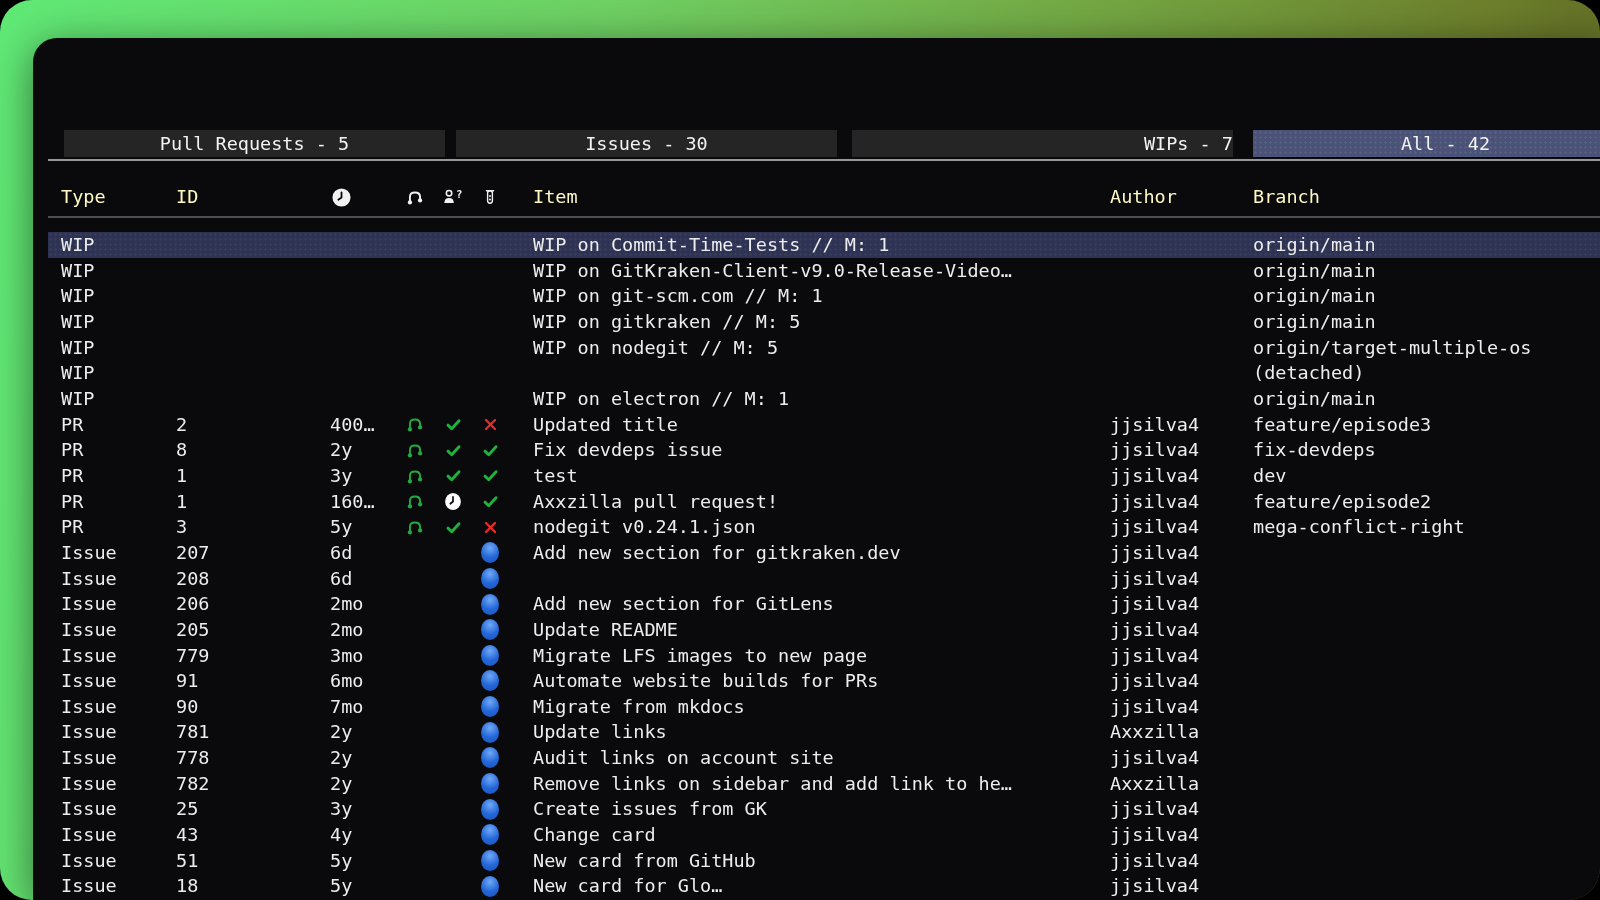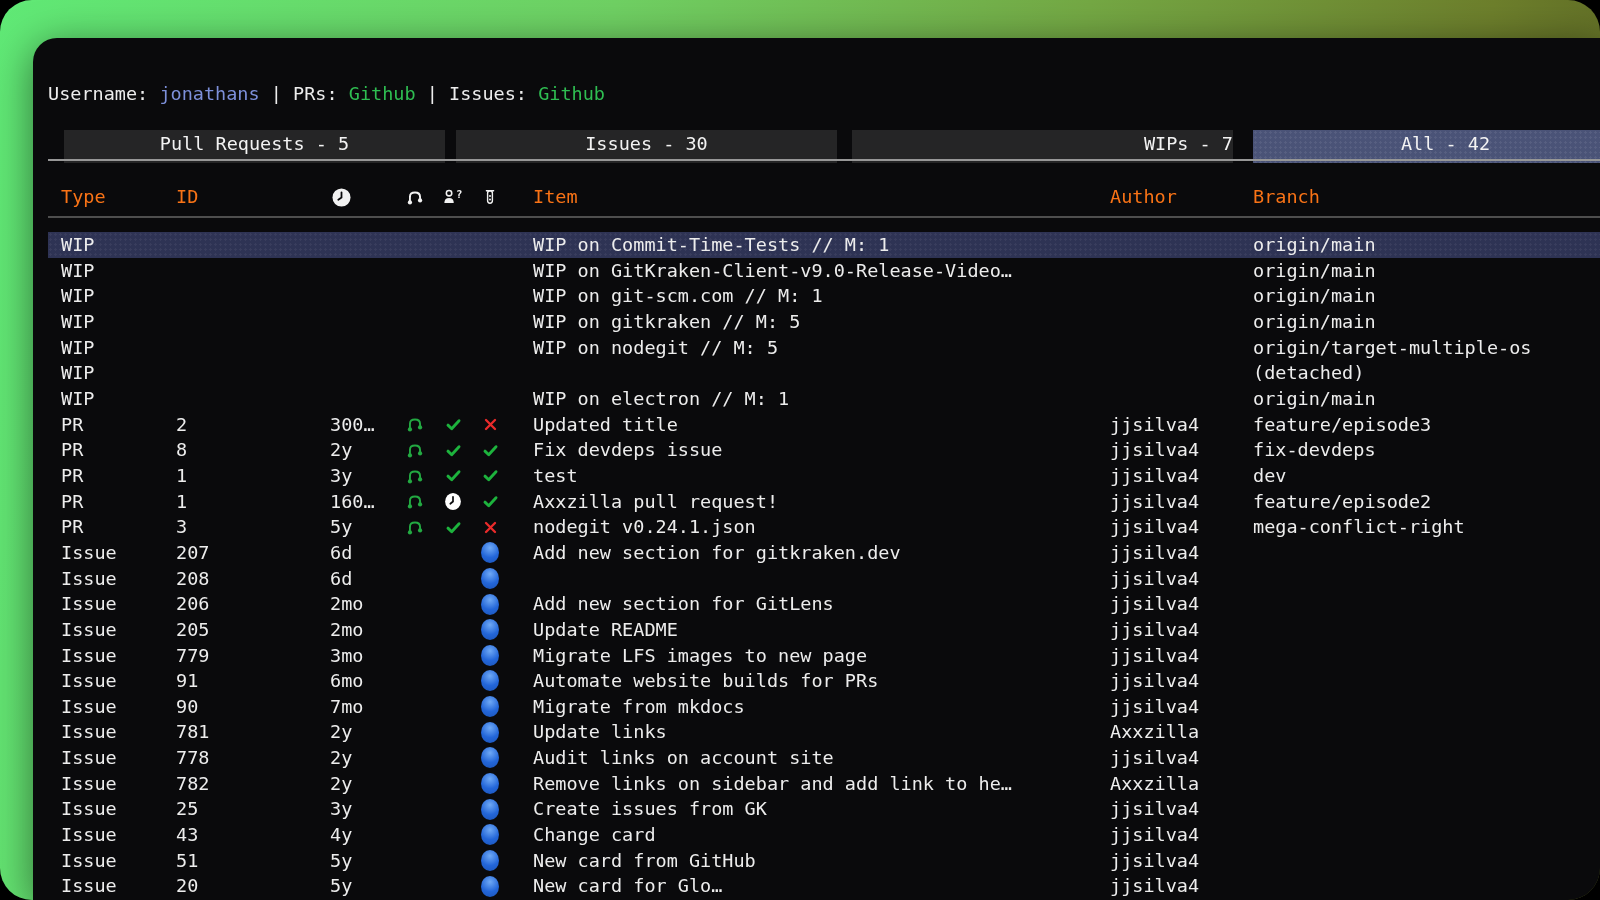--- a/index.html
+++ b/index.html
@@ -5,27 +5,27 @@
   html,body{margin:0;padding:0;width:1600px;height:900px;background:#000;overflow:hidden;}
   *{box-sizing:border-box;}
   .canvas{position:absolute;inset:0;border-radius:32px;overflow:hidden;
     background:linear-gradient(100deg,#60e976 0%,#6fd063 35%,#74a844 62%,#6d7f2c 85%,#565e20 100%);}
   .window{position:absolute;left:33px;top:38px;right:0;bottom:0;background:#0a0a0c;
     border-top-left-radius:24px;overflow:hidden;box-shadow:0 8px 40px rgba(0,0,0,.5);
     font-family:"DejaVu Sans Mono",monospace;font-size:18.5px;color:#ededed;}
   .hdrline{position:absolute;left:15px;top:44px;height:24px;line-height:24px;white-space:pre;}
   .hdrline .w{color:#ededed;} .hdrline .b{color:var(--blue);} .hdrline .g{color:var(--green);}
   .tabbar{position:absolute;left:0;top:92px;height:27px;right:0;}
-  .tab{position:absolute;top:0;height:33px;width:381px;background:#252526;color:#f3f3f3;
+  .tab{position:absolute;top:0;height:27px;width:381px;background:#252526;color:#f3f3f3;
     text-align:center;line-height:27px;cursor:default;}
   .tab.active{background:var(--tab-active);
     background-image:radial-gradient(rgba(255,255,255,.07) 1px,transparent 1.4px);background-size:5px 5px;}
   .sep1{position:absolute;left:15px;right:0;top:121px;height:2px;background:#979797;}
   .sep2{position:absolute;left:15px;right:0;top:178px;height:2px;background:#4e4e4e;}
-  .colhdr{position:absolute;left:0;right:0;top:144px;height:30px;line-height:30px;color:#f97316;}
+  .colhdr{position:absolute;left:0;right:0;top:144px;height:30px;line-height:30px;color:#fef9c3;}
   .c{position:absolute;top:0;white-space:pre;}
   .col-type{left:28px;} .col-id{left:143px;} .col-age{left:297px;}
   .icell{width:22px;height:100%;display:flex;align-items:center;justify-content:center;}
   .col-merge{left:371px;} .col-review{left:409px;} .col-ci{left:446px;}
   .col-item{left:500px;} .col-author{left:1077px;} .col-branch{left:1220px;}
   .rows{position:absolute;left:0;right:0;top:194px;bottom:0;overflow:hidden;}
   .row{position:relative;height:25.66px;line-height:25.66px;border-radius:8px;}
   .row .c{height:25.66px;line-height:25.66px;z-index:1;}
   .row .hl{display:none;}
   .row.selected .hl{display:block;position:absolute;left:15px;right:0;top:0;bottom:0;z-index:0;
@@ -34,21 +34,20 @@
   .dot{width:18px;height:21px;border-radius:50%;
     background:radial-gradient(circle at 50% 28%,#6fa9f5 0%,var(--issue-blue) 55%,#1b54b8 100%);}
   svg{display:block;}
 </style>
 </head>
 <body>
 
 <div class="canvas">
   <div class="window">
 
-    <div class="hdrline"><span class="w">Username: </span><span class="b">jonathans</span><span class="w"> | </span><span class="w">PRs: </span><span class="g">Github</span><span class="w"> | </span><span class="w">Issues: </span><span class="g">Github</span></div>
 
     <div class="tabbar">
         <div class="tab" style="left: 31px;">Pull Requests - 5</div>
         <div class="tab" style="left: 423px;">Issues - 30</div>
         <div class="tab" style="left: 819px; text-align: right;">WIPs - 7</div>
         <div class="tab active" style="left: 1220px; width: 385px;">All - 42</div>
       </div>
 
     <div class="sep1"></div>
 
@@ -170,21 +169,21 @@
     <span class="c col-ci icell"></span>
     <span class="c col-item">WIP on electron // M: 1</span>
     <span class="c col-author"></span>
     <span class="c col-branch">origin/main</span>
   </div>
 
   <div class="row">
 
     <span class="c col-type">PR</span>
     <span class="c col-id">2</span>
-    <span class="c col-age">300…</span>
+    <span class="c col-age">400…</span>
     <span class="c col-merge icell"><svg width="18" height="18" viewBox="0 0 16 16">
               <path d="M3.5 12.3V8Q3.5 4 8 4Q12.5 4 12.5 8v2.4" fill="none" stroke="#23a942" stroke-width="1.7"></path>
               <circle cx="3.5" cy="12.8" r="1.9" fill="#23a942"></circle>
               <circle cx="12.5" cy="11" r="1.9" fill="#23a942"></circle>
             </svg></span>
     <span class="c col-review icell"><svg width="17" height="17" viewBox="0 0 16 16">
               <path d="M2.8 8.6 6.3 12 13.2 4.4" fill="none" stroke="#1db33d" stroke-width="2.7" stroke-linecap="round" stroke-linejoin="round"></path>
             </svg></span>
     <span class="c col-ci icell"><svg width="15" height="15" viewBox="0 0 16 16">
               <path d="M3.2 3.2 12.8 12.8M12.8 3.2 3.2 12.8" stroke="#ea2b2b" stroke-width="2.5" stroke-linecap="round"></path>
@@ -443,21 +442,21 @@
     <span class="c col-review icell"></span>
     <span class="c col-ci icell"><span class="dot"></span></span>
     <span class="c col-item">New card from GitHub</span>
     <span class="c col-author">jjsilva4</span>
     <span class="c col-branch"></span>
   </div>
 
   <div class="row">
 
     <span class="c col-type">Issue</span>
-    <span class="c col-id">20</span>
+    <span class="c col-id">18</span>
     <span class="c col-age">5y</span>
     <span class="c col-merge icell"></span>
     <span class="c col-review icell"></span>
     <span class="c col-ci icell"><span class="dot"></span></span>
     <span class="c col-item">New card for Glo…</span>
     <span class="c col-author">jjsilva4</span>
     <span class="c col-branch"></span>
   </div>
 </div>
   </div>

